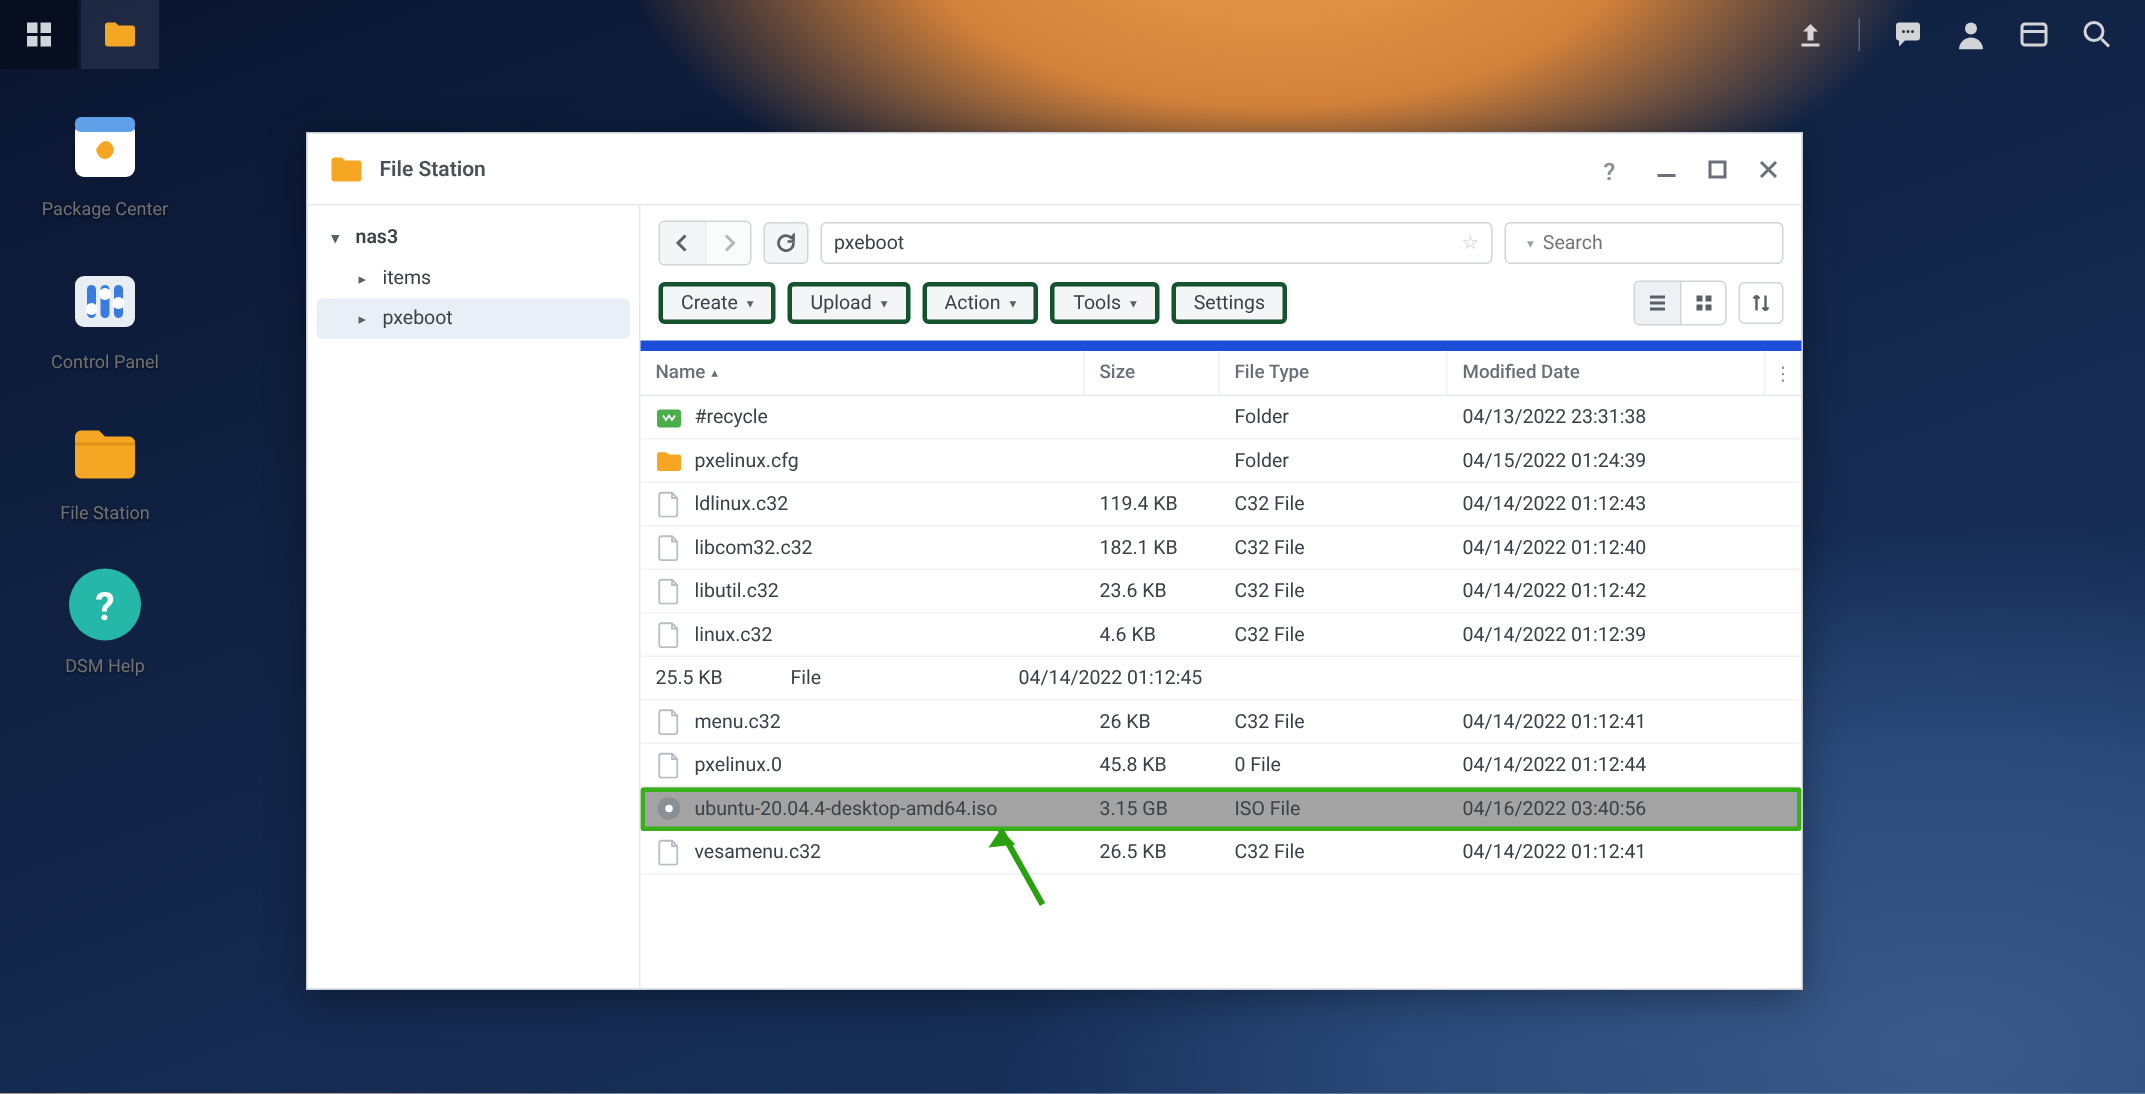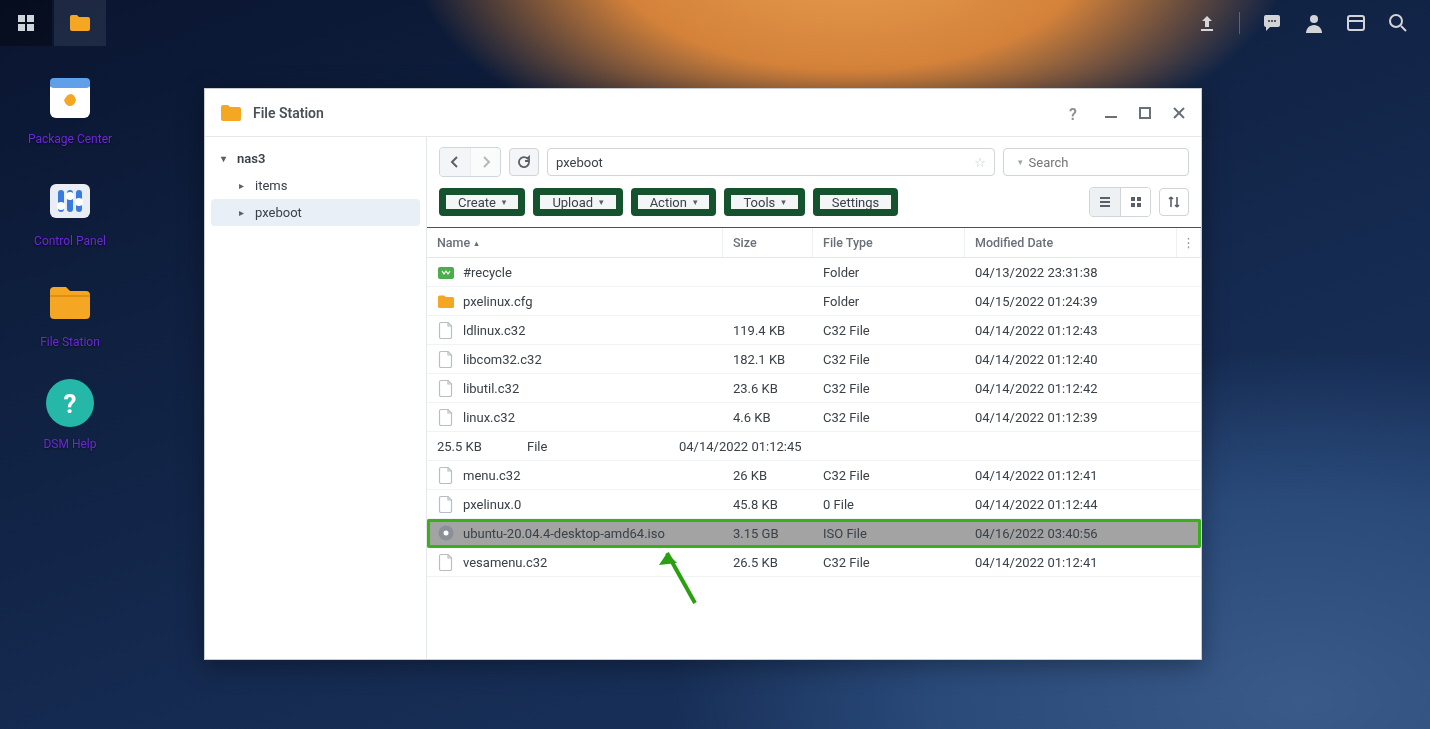--- a/index.html
+++ b/index.html
@@ -31,21 +31,21 @@
   display: flex; align-items: center; gap: 22px; padding: 0 22px;
   color: #e8e8e8;
 }
 .taskbar-right .tb-icon { width: 20px; height: 20px; cursor: pointer; opacity: 0.9; }
 .tb-divider { width: 1px; height: 22px; background: rgba(255,255,255,0.25); }
 
 
 .desktop-icons { position: absolute; top: 64px; left: 20px; display: flex; flex-direction: column; gap: 12px; width: 100px; }
 .desk-item { display: flex; flex-direction: column; align-items: center; gap: 6px; cursor: pointer; padding: 6px 2px; border-radius: 6px; }
 .desk-item .di-icon { width: 56px; height: 56px; display: flex; align-items: center; justify-content: center; }
-.desk-item .di-label { font-size: 12px; color: #6d28d9; text-align: center; line-height: 1.3; text-shadow: 0 1px 2px rgba(0,0,0,0.6); }
+.desk-item .di-label { font-size: 12px; color: #737373; text-align: center; line-height: 1.3; text-shadow: 0 1px 2px rgba(0,0,0,0.6); }
 
 
 .window {
   position: absolute; left: 204px; top: 88px; width: 998px; height: 572px;
   background: #fff; border: 1px solid #c7cdd3; box-shadow: 0 6px 24px rgba(0,0,0,0.35);
   display: flex; flex-direction: column;
 }
 .titlebar {
   height: 48px; border-bottom: 1px solid #e5e8eb; display: flex; align-items: center; padding: 0 14px; gap: 10px;
 }
@@ -68,30 +68,30 @@
 .nav-btn + .nav-btn { border-left: 1px solid #d0d5da; }
 .nav-btn.disabled { opacity: 0.45; cursor: default; }
 .refresh-btn { width: 30px; height: 28px; border: 1px solid #d0d5da; border-radius: 4px; background: #f3f5f7; display: flex; align-items: center; justify-content: center; cursor: pointer; color: #5a6068; }
 .pathbox { flex: 1; border: 1px solid #d0d5da; border-radius: 4px; height: 28px; display: flex; align-items: center; padding: 0 8px; font-size: 13px; color: #3a4148; }
 .pathbox .star { margin-left: auto; color: #c3c9cf; cursor: pointer; }
 .searchbox { width: 186px; border: 1px solid #d0d5da; border-radius: 4px; height: 28px; display: flex; align-items: center; padding: 0 8px; gap: 6px; color: #9aa2aa; font-size: 13px; }
 .searchbox input { border: none; outline: none; flex: 1; font-size: 13px; background: transparent; }
 .searchbox .sg-caret { font-size: 9px; }
 
 .toolbar2 { padding: 0 12px 10px; display: flex; align-items: center; gap: 8px; }
-.btn { height: 28px; padding: 0 12px; border: 7px solid #14532d; border-radius: 4px; background: #f3f5f7; font-size: 13px; color: #3a4148; display: flex; align-items: center; gap: 6px; cursor: pointer; }
+.btn { height: 28px; padding: 0 12px; border: 3px solid #14532d; border-radius: 4px; background: #f3f5f7; font-size: 13px; color: #3a4148; display: flex; align-items: center; gap: 6px; cursor: pointer; }
 .btn .caret { font-size: 9px; color: #5a6068; }
 .spacer { flex: 1; }
 .view-toggle { display: flex; border: 1px solid #d0d5da; border-radius: 4px; overflow: hidden; }
 .vt-btn { width: 30px; height: 28px; background: #fff; display: flex; align-items: center; justify-content: center; cursor: pointer; color: #5a6068; }
 .vt-btn.active { background: #eef1f4; }
 .vt-btn + .vt-btn { border-left: 1px solid #d0d5da; }
 .sort-btn { width: 30px; height: 28px; border: 1px solid #d0d5da; border-radius: 4px; background: #fff; display: flex; align-items: center; justify-content: center; cursor: pointer; color: #5a6068; }
 
-.table-wrap { flex: 1; border-top: 1px solid #1d4ed8; display: flex; flex-direction: column; min-height: 0; }
+.table-wrap { flex: 1; border-top: 7px solid #1d4ed8; display: flex; flex-direction: column; min-height: 0; }
 .thead { display: flex; height: 30px; border-bottom: 1px solid #e5e8eb; font-size: 12.5px; color: #6a7078; align-items: center; font-weight: 500; }
 .th, .td { padding: 0 10px; display: flex; align-items: center; }
 .col-name { flex: 1; }
 .col-size { width: 90px; }
 .col-type { width: 152px; }
 .col-date { width: 212px; }
 .col-menu { width: 24px; justify-content: center; cursor: pointer; color: #8a9098; }
 .th { border-right: 1px solid #eef1f4; height: 100%; cursor: pointer; }
 .sort-ind { margin-left: 4px; font-size: 9px; }
 

